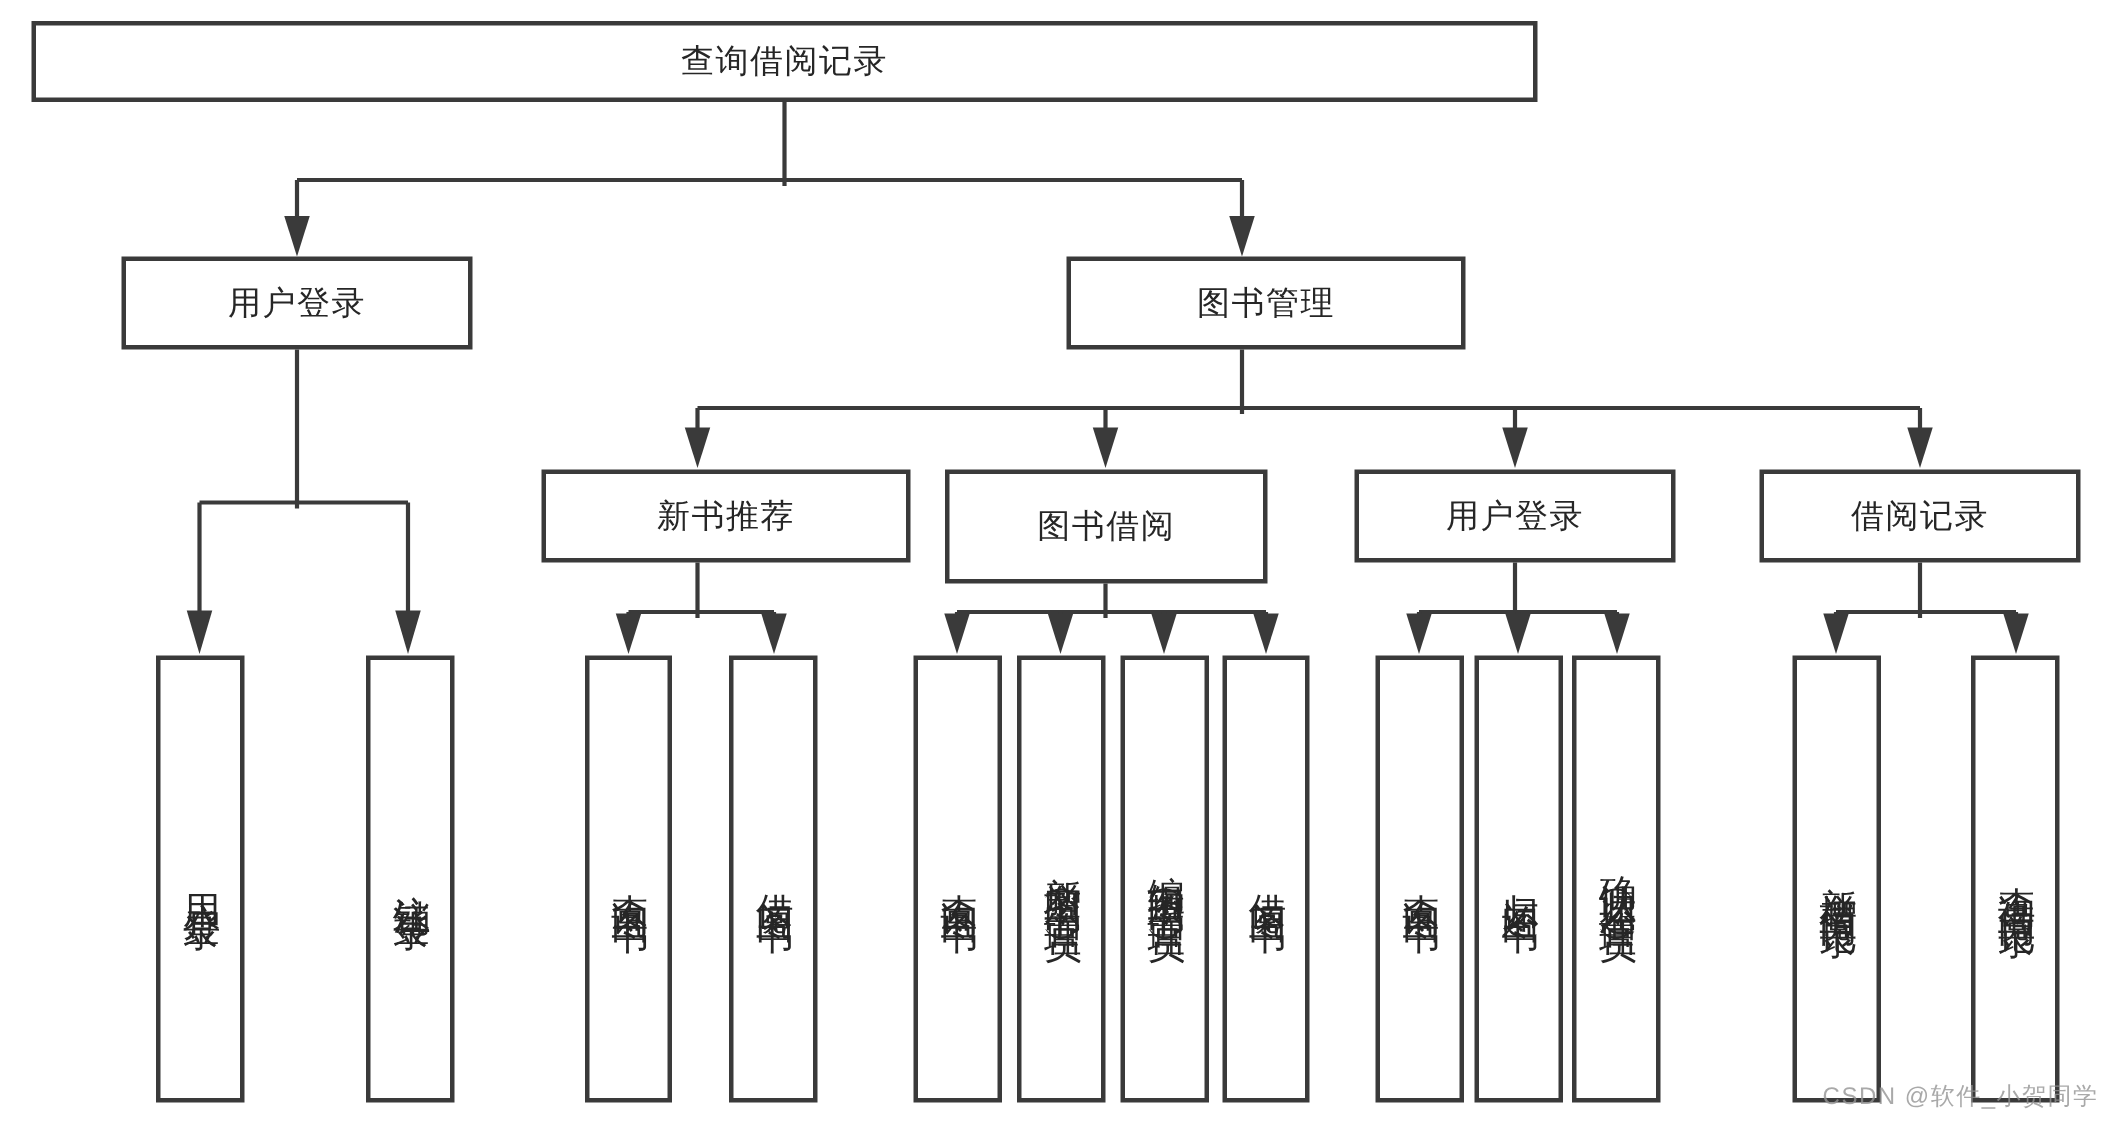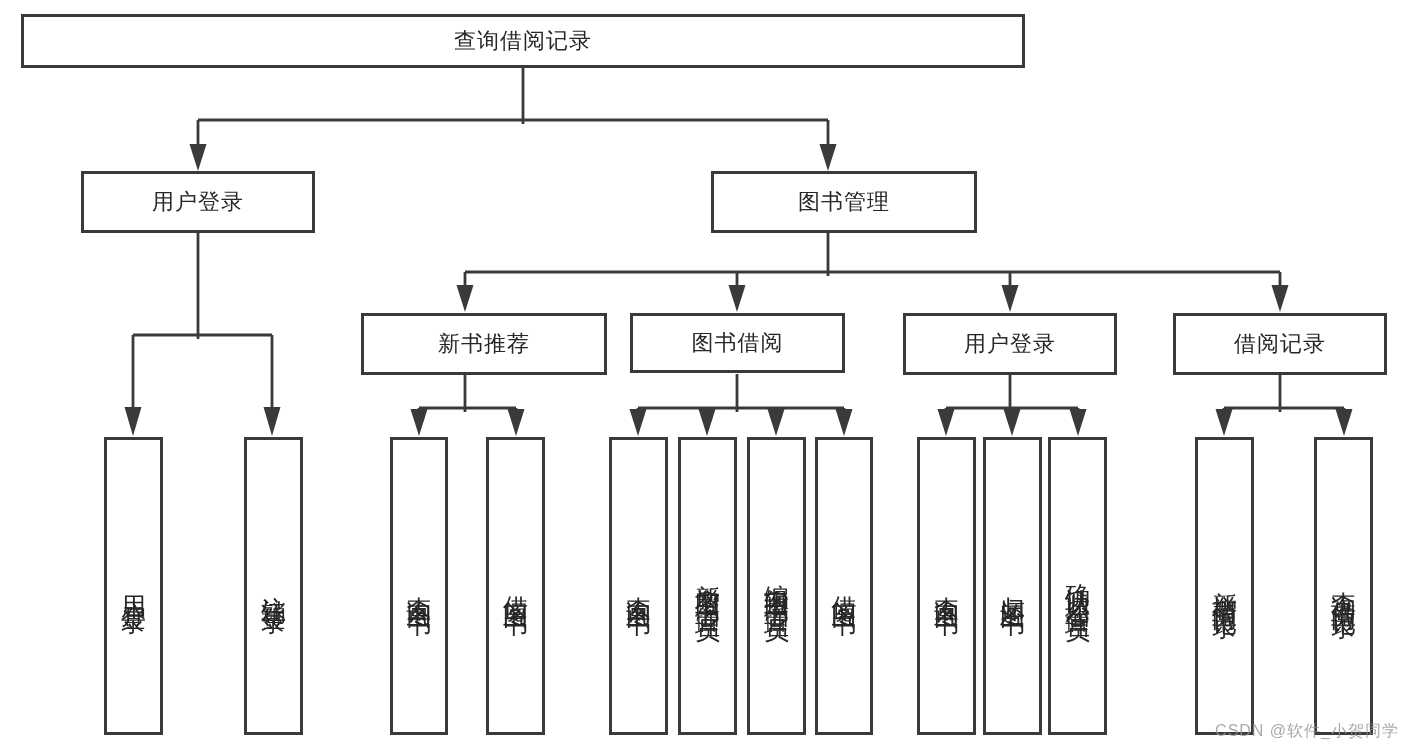--- a/index.html
+++ b/index.html
@@ -116,21 +116,21 @@
       <polygon points="1335.5,409 1352.5,409 1344,436"></polygon>
     </g>
   </svg>
 
   <div class="box h" style="left:21px; top:14px; width:1004px; height:54px;">查询借阅记录</div>
 
   <div class="box h" style="left:81px; top:171px; width:234px; height:62px;">用户登录</div>
   <div class="box h" style="left:711px; top:171px; width:266px; height:62px;">图书管理</div>
 
   <div class="box h" style="left:361px; top:313px; width:246px; height:62px;">新书推荐</div>
-  <div class="box h" style="left:630px; top:313px; width:215px; height:60px;">图书借阅</div>
+  <div class="box h" style="left:630px; top:313px; width:215px; height:76px;">图书借阅</div>
   <div class="box h" style="left:903px; top:313px; width:214px; height:62px;">用户登录</div>
   <div class="box h" style="left:1173px; top:313px; width:214px; height:62px;">借阅记录</div>
 
   <div class="box v" style="left:104px; top:437px; width:59px; height:298px;">用户登录</div>
   <div class="box v" style="left:244px; top:437px; width:59px; height:298px;">注销登录</div>
 
   <div class="box v" style="left:390px; top:437px; width:58px; height:298px;">查询图书</div>
   <div class="box v" style="left:486px; top:437px; width:59px; height:298px;">借阅图书</div>
 
   <div class="box v" style="left:609px; top:437px; width:59px; height:298px;">查询图书</div>

